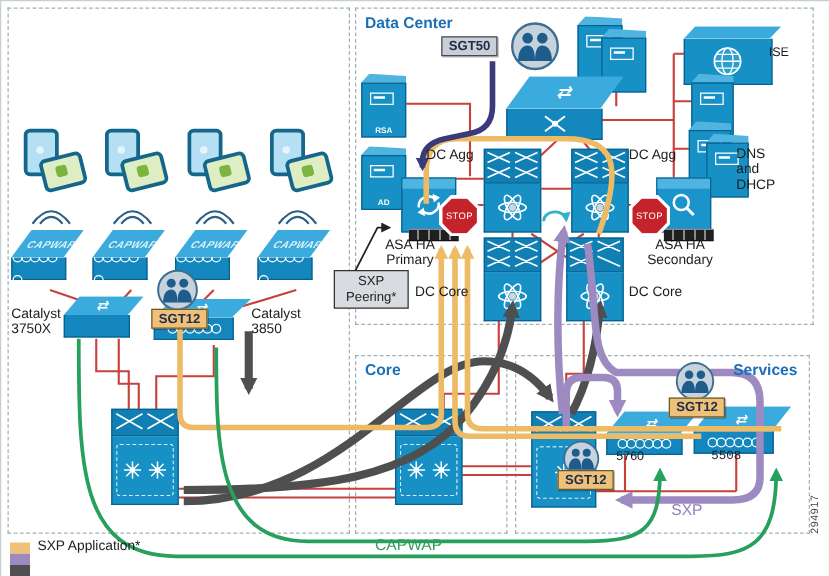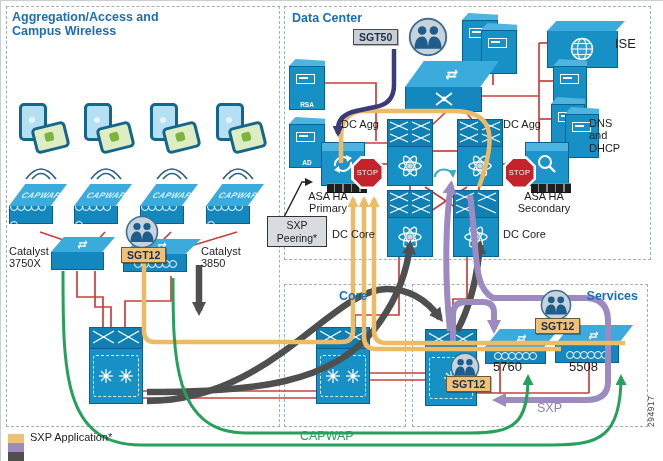--- a/index.html
+++ b/index.html
@@ -4,21 +4,21 @@
 <style>
   html,body{margin:0;padding:0;background:#e8e8e8;font-family:"Liberation Sans",sans-serif;}
   #stage{position:relative;width:663px;height:461px;background:#fff;border:1px solid #c9ced1;overflow:hidden;margin:0 auto;}
   .abs{position:absolute;}
   svg.layer{position:absolute;left:0;top:0;pointer-events:none;}
   #red-layer{z-index:1;}
   #flow-layer{z-index:3;}
   .dash-box{position:absolute;border:1.6px dashed #9fb0b8;z-index:0;}
   .sec-title{position:absolute;font-weight:bold;font-size:12.5px;line-height:1.15;color:#1a6fb7;z-index:4;white-space:pre-line;}
   .lbl{position:absolute;font-size:11px;line-height:1.12;color:#1d1d1d;z-index:4;white-space:pre-line;}
-  .lbl.big{font-size:13px;}
+  .lbl.big{font-size:10px;}
   .tag{position:absolute;z-index:6;font-weight:bold;font-size:10.5px;color:#20304a;background:#efc178;border:1px solid #6b5a33;padding:1px 5px;box-shadow:1px 1px 0 rgba(0,0,0,.28);white-space:nowrap;}
   .tag.gray{background:#c9cfd7;border-color:#4a4a55;}
   .callout{position:absolute;z-index:6;background:#d8dce0;border:1px solid #333;font-size:10.5px;line-height:1.2;color:#222;text-align:center;padding:2px 4px;white-space:pre-line;}
   .user{position:absolute;z-index:6;}
   
   .fsw{position:absolute;z-index:2;}
   .fsw .top{position:relative;height:15px;background:#3baadc;clip-path:polygon(20% 0,100% 0,80% 100%,0 100%);display:flex;align-items:center;justify-content:center;}
   .fsw .ar{color:#fff;font-family:"DejaVu Sans",sans-serif;font-weight:bold;font-size:11px;transform:skewX(-18deg);line-height:1;}
   .fsw .front{height:17px;width:80%;background:#1387be;border:1px solid #09618f;border-top:none;display:flex;align-items:center;justify-content:center;}
   .coil i{display:inline-block;width:6px;height:6px;border:1.3px solid #fff;border-radius:50%;margin:0 -0.5px;}
@@ -67,23 +67,22 @@
 </head>
 <body>
 
 <div id="stage">
 
   <div class="dash-box" style="left:5px;top:5px;width:272px;height:419px;"></div>
   <div class="dash-box" style="left:283px;top:5px;width:365px;height:252px;"></div>
   <div class="dash-box" style="left:283px;top:283px;width:120px;height:141px;"></div>
   <div class="dash-box" style="left:411px;top:283px;width:234px;height:141px;"></div>
 
-  <div class="sec-title" style="left:11px;top:9px;width:178px;">Aggregation/Access and Campus Wireless</div>
   <div class="sec-title" style="left:291px;top:10px;">Data Center</div>
-  <div class="sec-title" style="left:291px;top:288px;margin-left:47px;">Core</div>
+  <div class="sec-title" style="left:291px;top:288px;">Core</div>
   <div class="sec-title" style="left:565px;top:288px;width:72px;text-align:right;">Services</div>
 
   <svg id="red-layer" class="layer" width="663" height="461">
     <g stroke="#c8403c" stroke-width="1.7" fill="none">
       <path d="M39,231 L80,245"></path>
         <path d="M104,231 L93,243"></path>
         <path d="M170,231 L155,246"></path>
         <path d="M236,231 L193,244"></path>
       <path d="M76,270 V296 H102 V328"></path>
         <path d="M94,270 V306 H110 V328"></path>
@@ -526,21 +525,21 @@
     </div>
   <div class="fsw" style="left:554px;top:324px;width:78px;">
       <div class="top" style="height:20px;">
         <span class="ar">⇄</span>
       </div>
       <div class="front" style="height:17px;">
         <span class="coil"><i></i><i></i><i></i><i></i><i></i><i></i></span>
       </div>
     </div>
   <div class="lbl big" style="left:492px;top:359px;">5760</div>
-  <div class="lbl big" style="left:568px;top:359px;">5508</div>
+  <div class="lbl big" style="left:568px;top:359px;font-family:Liberation Mono, monospace;">5508</div>
   <div class="user" style="left:539px;top:288px;width:32px;height:32px;"><svg width="32" height="32" viewBox="0 0 34 34">
         <circle cx="17" cy="17" r="15.5" fill="#c6d2dc" stroke="#3e6e92" stroke-width="1.6"></circle>
         <g fill="#1e5c8c">
           <circle cx="12" cy="11.5" r="3.6"></circle>
           <circle cx="22" cy="11.5" r="3.6"></circle>
           <path d="M5.5,27 C5.5,19 9,16.5 12,16.5 C15,16.5 17,19 17,27 Z"></path>
           <path d="M17,27 C17,19 19,16.5 22,16.5 C25,16.5 28.5,19 28.5,27 Z"></path>
         </g>
       </svg></div>
   <div class="tag" style="left:534px;top:317px;">SGT12</div>

